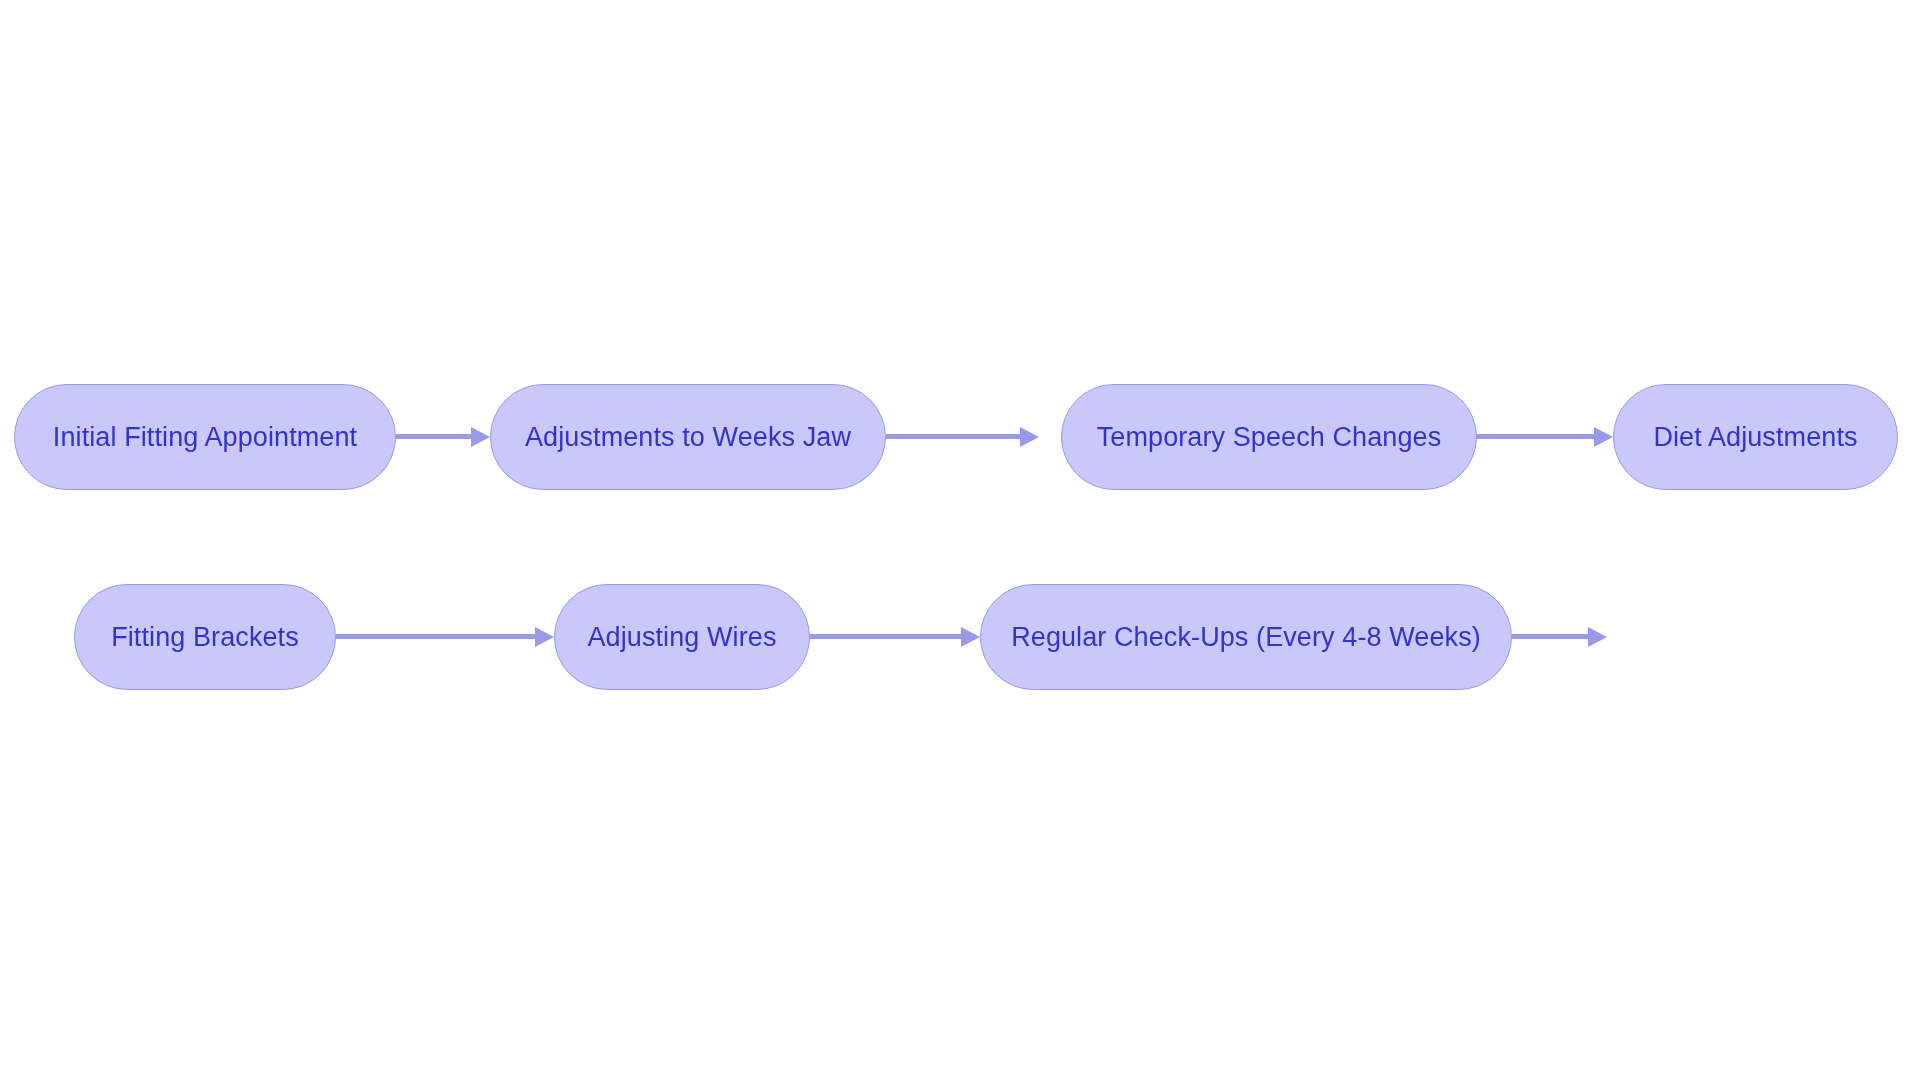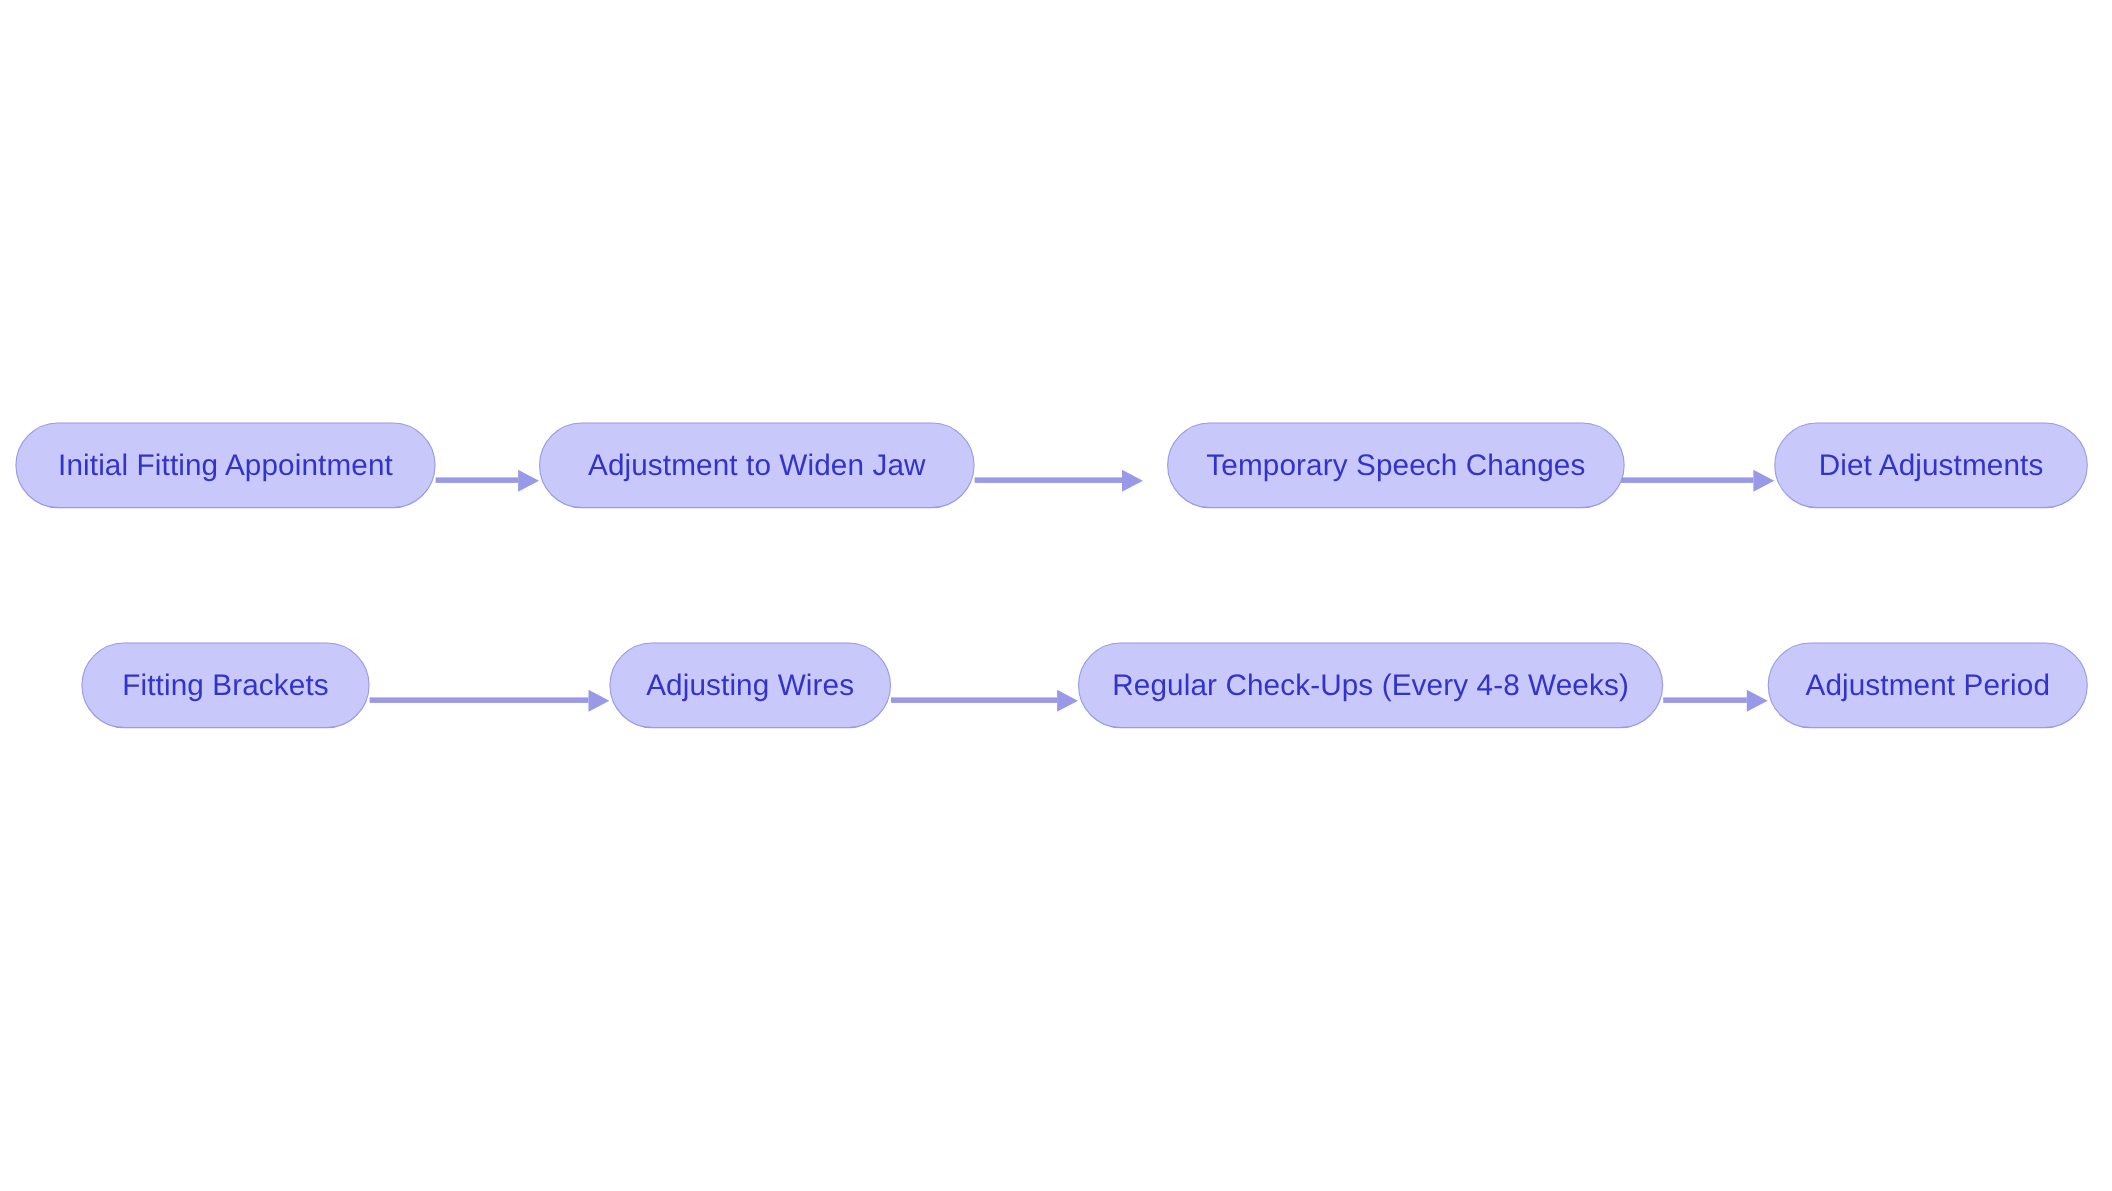--- a/index.html
+++ b/index.html
@@ -30,21 +30,21 @@
     height: 106px;
     display: block;
   }
 
   #row-1 { top: 384px; }
   #row-2 { top: 584px; }
 
   .node {
     position: absolute;
     top: 0;
-    height: 78px;
+    height: 106px;
     box-sizing: border-box;
     background: #c8c8fa;
     border: 1.6px solid #9999e8;
     border-radius: 53px;
     display: flex;
     align-items: center;
     justify-content: center;
     padding: 0 26px;
   }
 
@@ -100,21 +100,21 @@
     </div>
     <div class="edge" style="left:1455px; width:158px;">
       <div class="edge-line" style="width:139px;"></div>
       <div class="edge-head" style="left:139px;"></div>
     </div>
 
     <div class="node" style="left:14px; width:382px;">
       <span class="node-label">Initial Fitting Appointment</span>
     </div>
     <div class="node" style="left:490px; width:396px;">
-      <span class="node-label">Adjustment to Widen Jaw</span>
+      <span class="node-label">Adjustments to Weeks Jaw</span>
     </div>
     <div class="node" style="left:1061px; width:416px;">
       <span class="node-label">Temporary Speech Changes</span>
     </div>
     <div class="node" style="left:1613px; width:285px;">
       <span class="node-label">Diet Adjustments</span>
     </div>
 
   </div>
 
@@ -135,19 +135,16 @@
 
     <div class="node" style="left:74px; width:262px;">
       <span class="node-label">Fitting Brackets</span>
     </div>
     <div class="node" style="left:554px; width:256px;align-items:center;">
       <span class="node-label">Adjusting Wires</span>
     </div>
     <div class="node" style="left:980px; width:532px;">
       <span class="node-label">Regular Check-Ups (Every 4-8 Weeks)</span>
     </div>
-    <div class="node" style="left:1607px; width:291px;">
-      <span class="node-label">Adjustment Period</span>
-    </div>
 
   </div>
 
 </div>
 
 </body></html>

